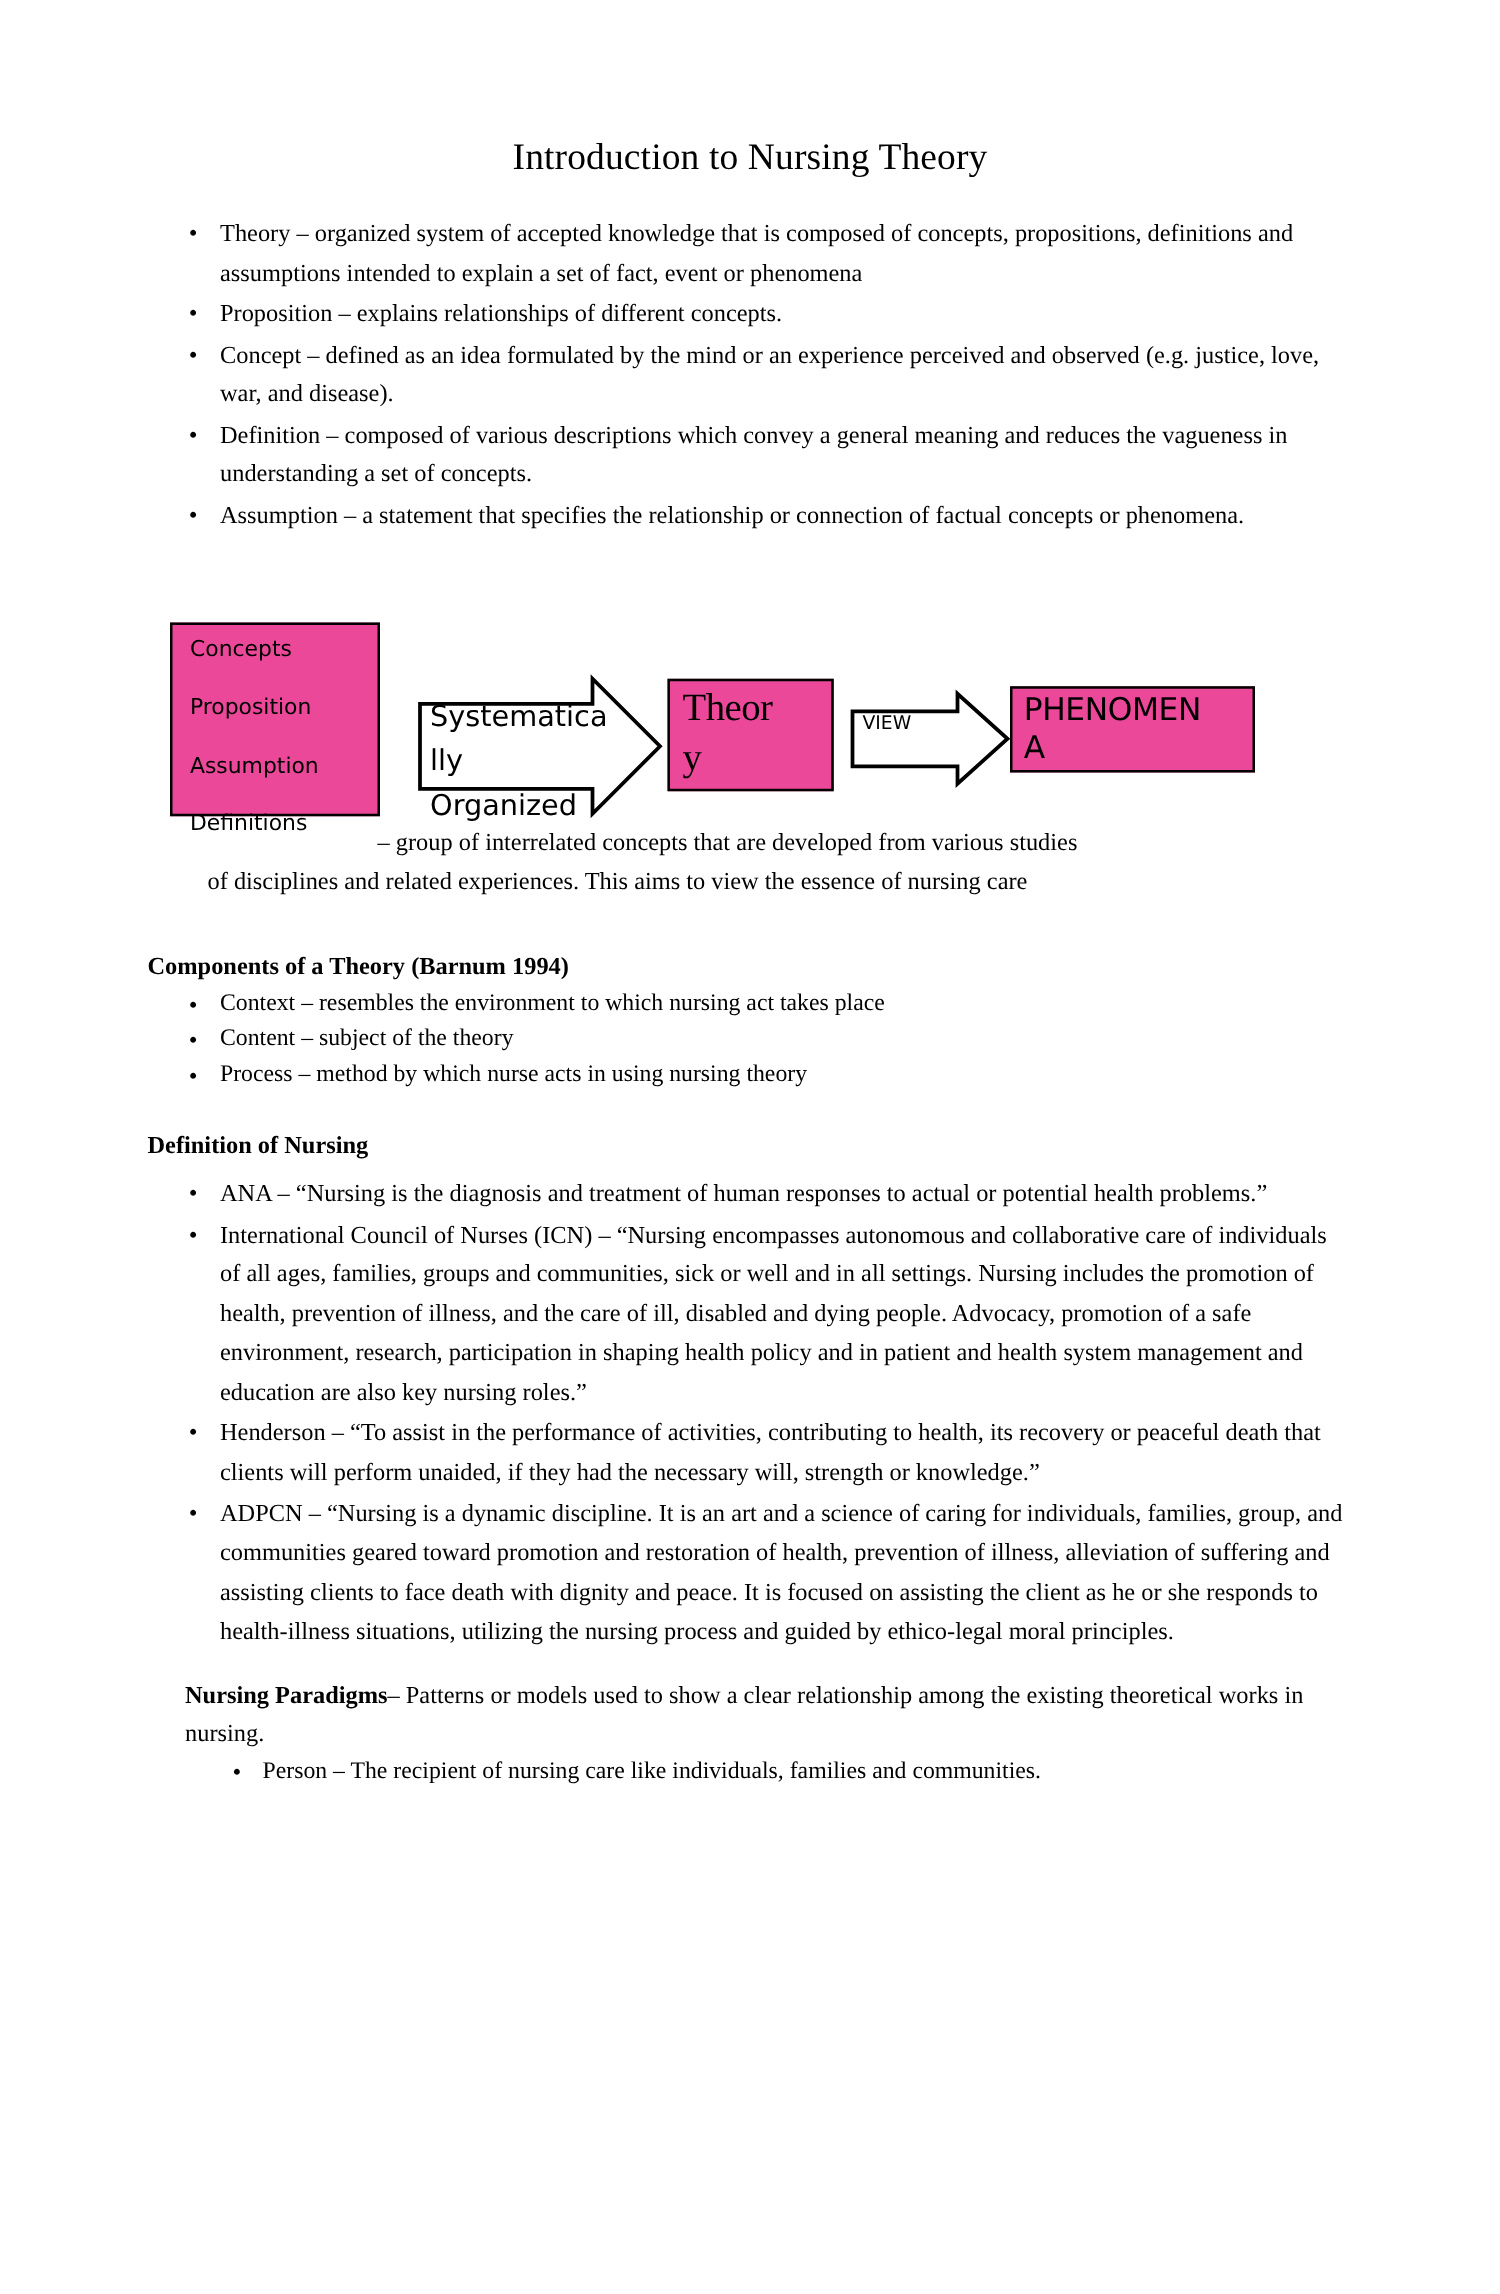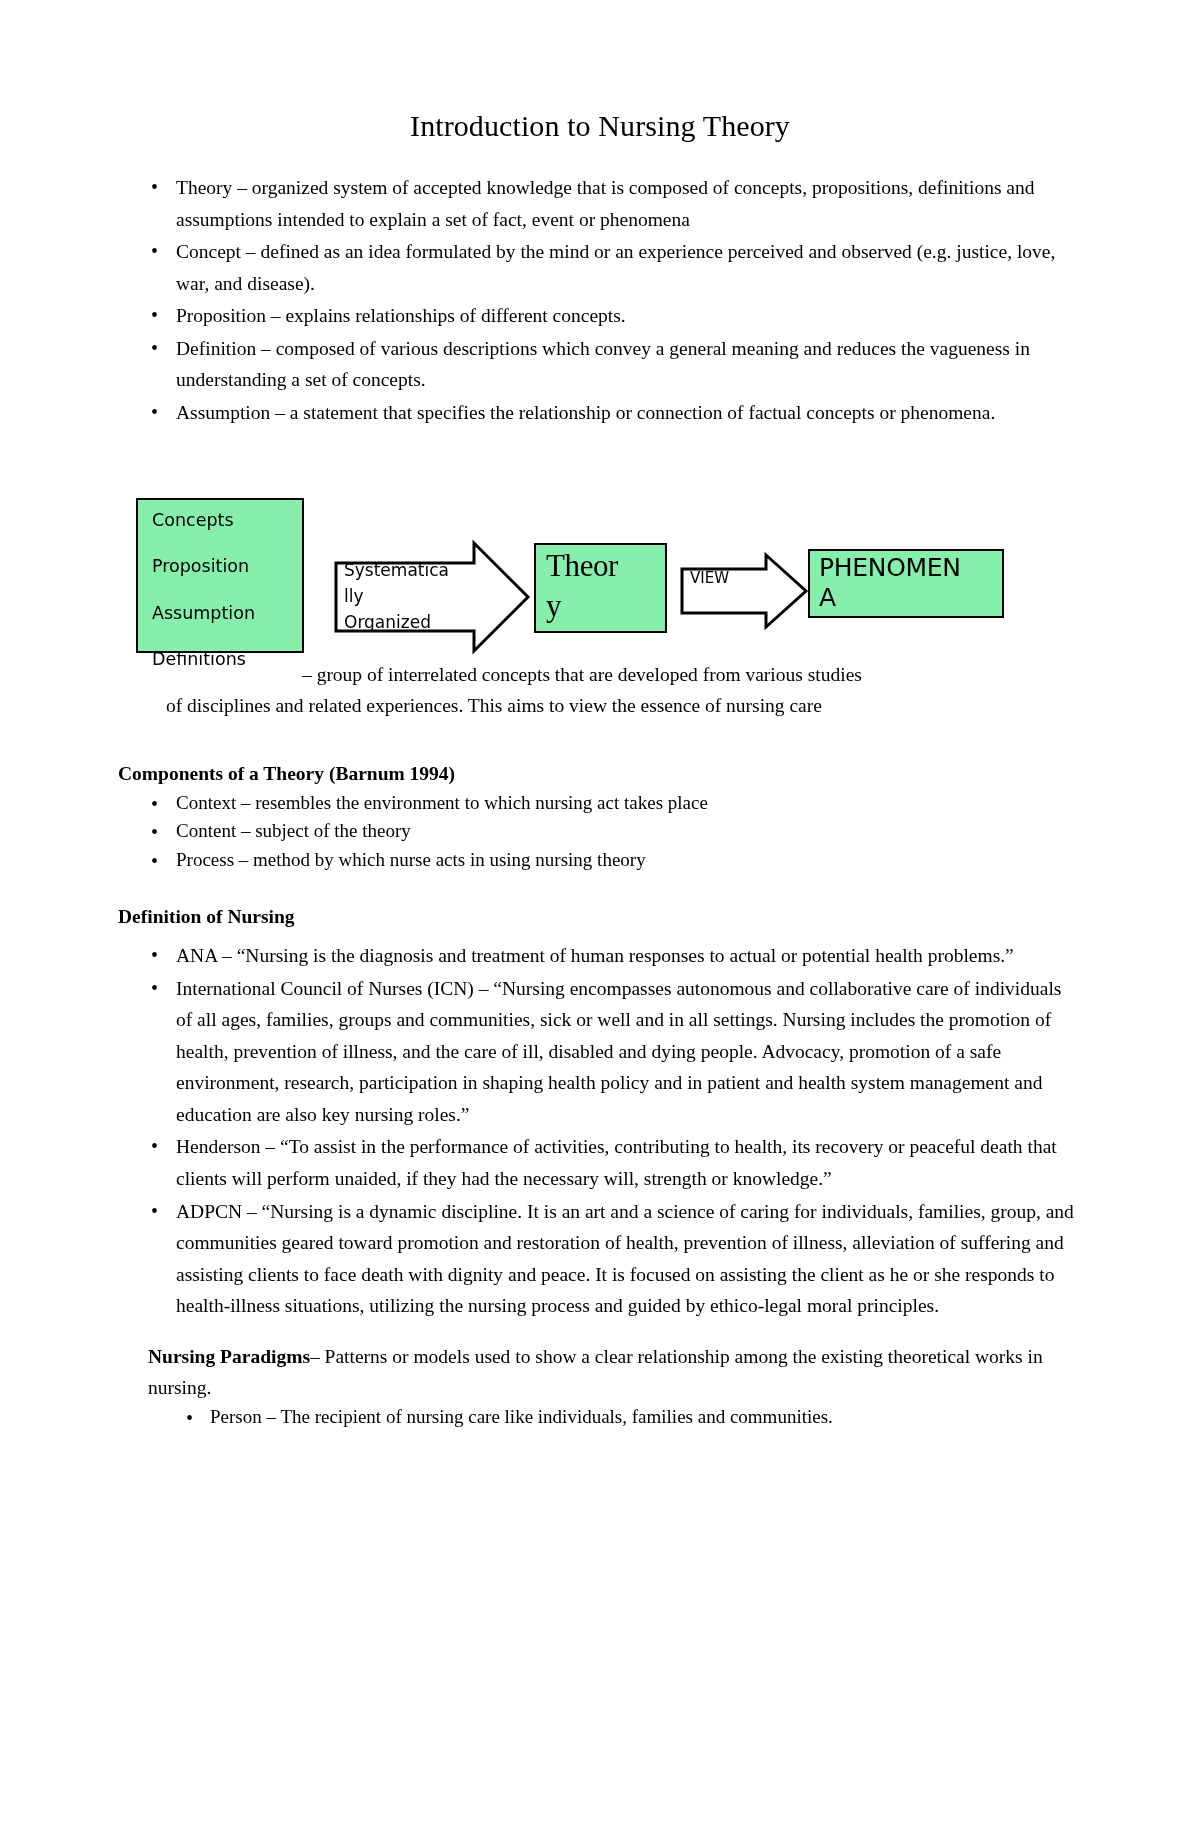--- a/index.html
+++ b/index.html
@@ -84,21 +84,21 @@
     left: 18px;
     top: 0;
     width: 860px;
     height: 168px;
     font-family: "DejaVu Sans", "Liberation Sans", sans-serif;
   }
   .dgm-box {
     position: absolute;
     border: 2px solid #000;
     box-sizing: border-box;
-    background: #86efac;
+    background: #ec4899;
   }
   
   .box-inputs {
     left: 0px;
     top: 7px;
     width: 168px;
     height: 155px;
     padding: 12px 0 0 14px;
   }
   .box-inputs .ln {
@@ -155,21 +155,21 @@
   .arrow-label {
     position: absolute;
     font-family: "DejaVu Sans", "Liberation Sans", sans-serif;
     color: #000;
     white-space: pre-line;
   }
   .lbl-sysorg {
     left: 208px;
     top: 66px;
     width: 120px;
-    font-size: 17px;
+    font-size: 23px;
     line-height: 1.55;
   }
   .lbl-view {
     left: 554px;
     top: 78px;
     width: 86px;
     font-size: 15px;
     line-height: 1.2;
   }
 
@@ -208,22 +208,22 @@
 </style>
 </head>
 <body>
 
 <div class="page">
 
   <h1 class="doc-title">Introduction to Nursing Theory</h1>
 
   <ul class="bul">
     <li>Theory – organized system of accepted knowledge that is composed of concepts, propositions, definitions and assumptions intended to explain a set of fact, event or phenomena</li>
+    <li>Proposition – explains relationships of different concepts.</li>
     <li>Concept – defined as an idea formulated by the mind or an experience perceived and observed (e.g. justice, love, war, and disease).</li>
-    <li>Proposition – explains relationships of different concepts.</li>
     <li>Definition – composed of various descriptions which convey a general meaning and reduces the vagueness in understanding a set of concepts.</li>
     <li>Assumption – a statement that specifies the relationship or connection of factual concepts or phenomena.</li>
   </ul>
 
   <div class="diagram-wrap">
     <div class="diagram">
 
       <div class="dgm-box box-inputs">
         <div class="ln">Concepts</div>
         <div class="ln">Proposition</div>

